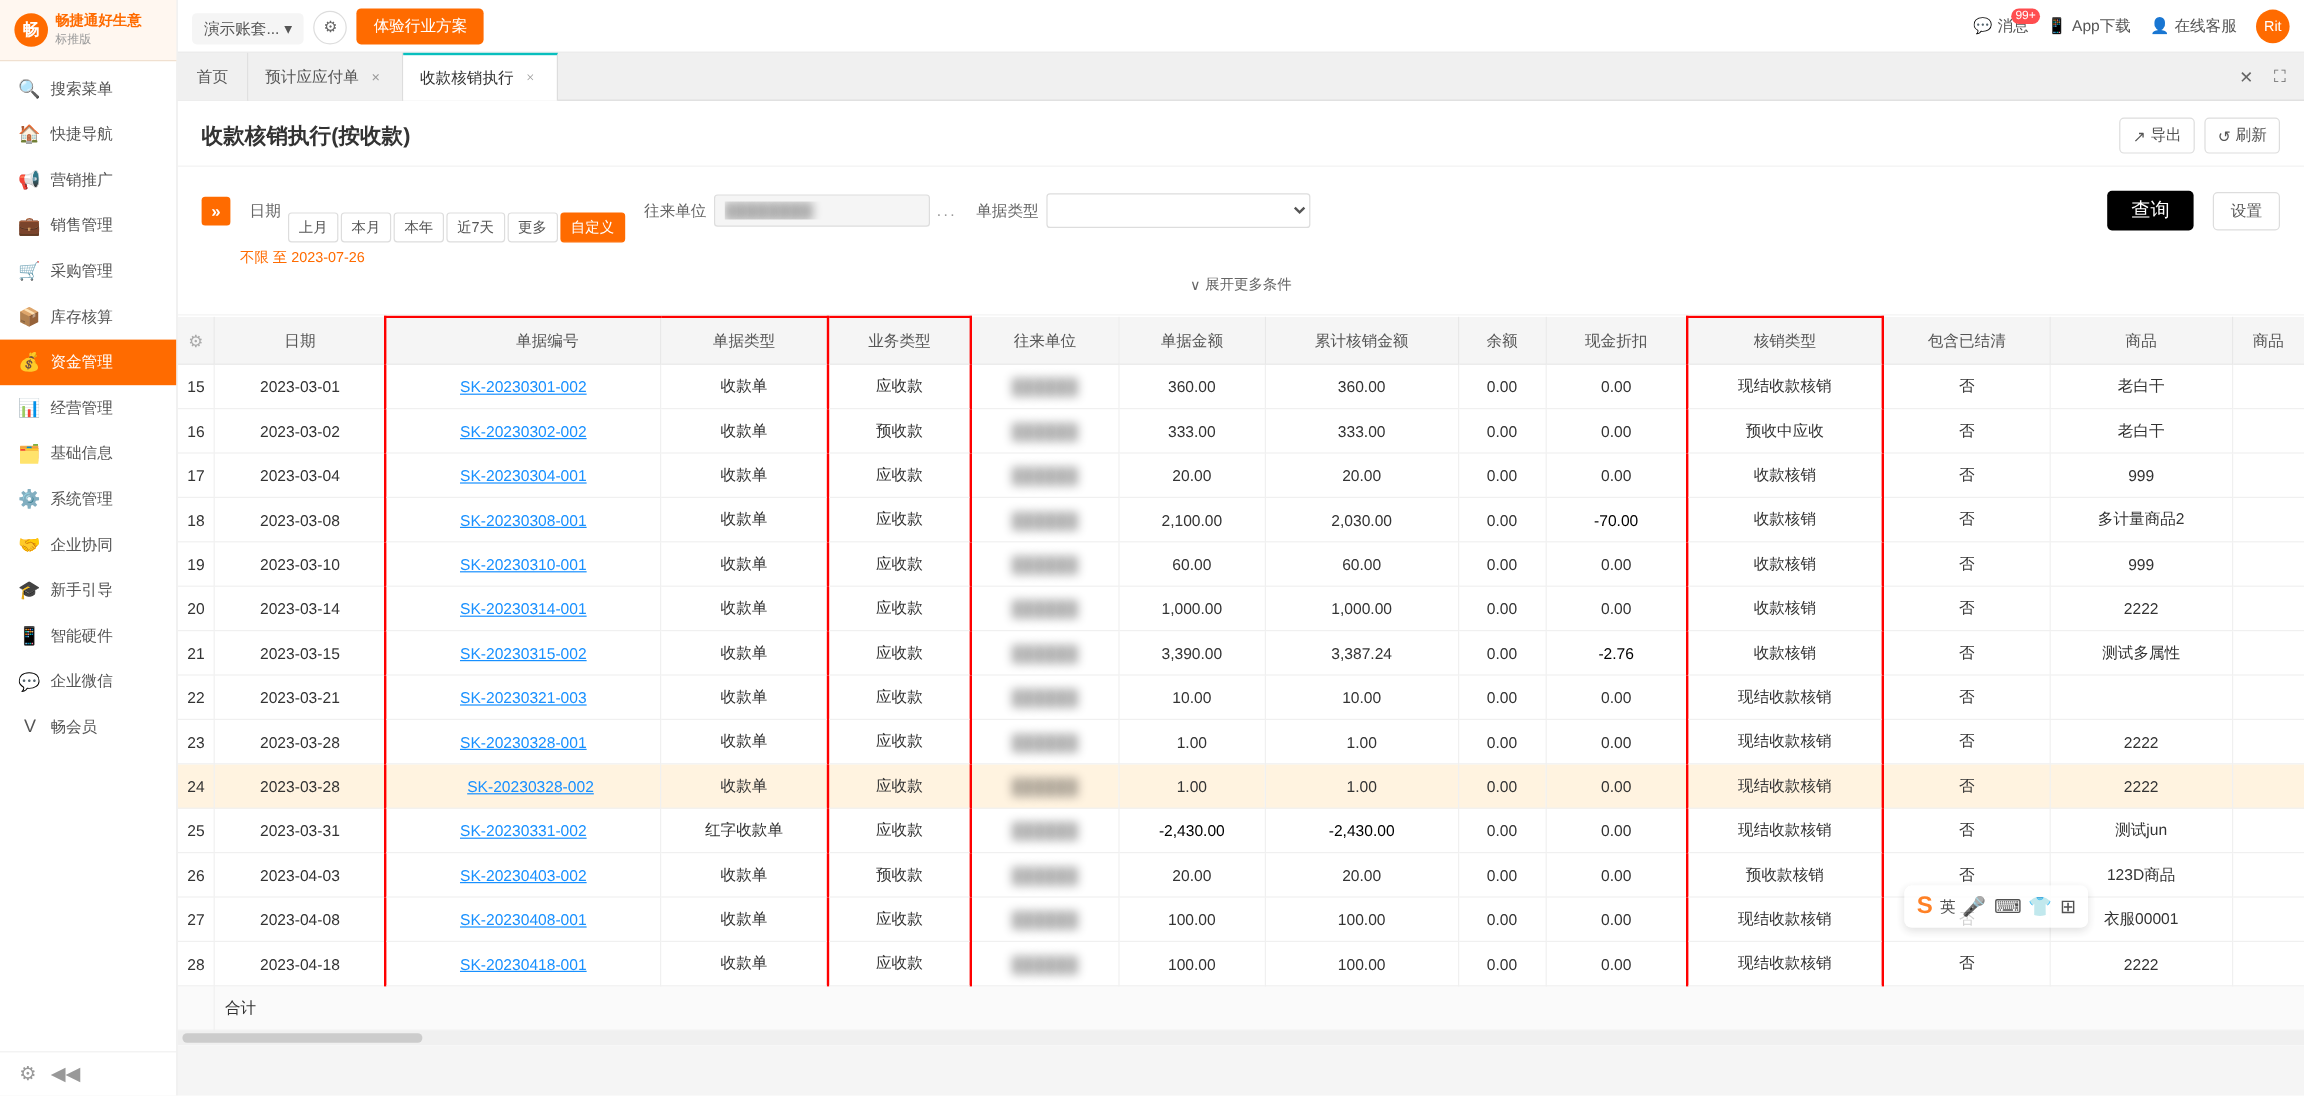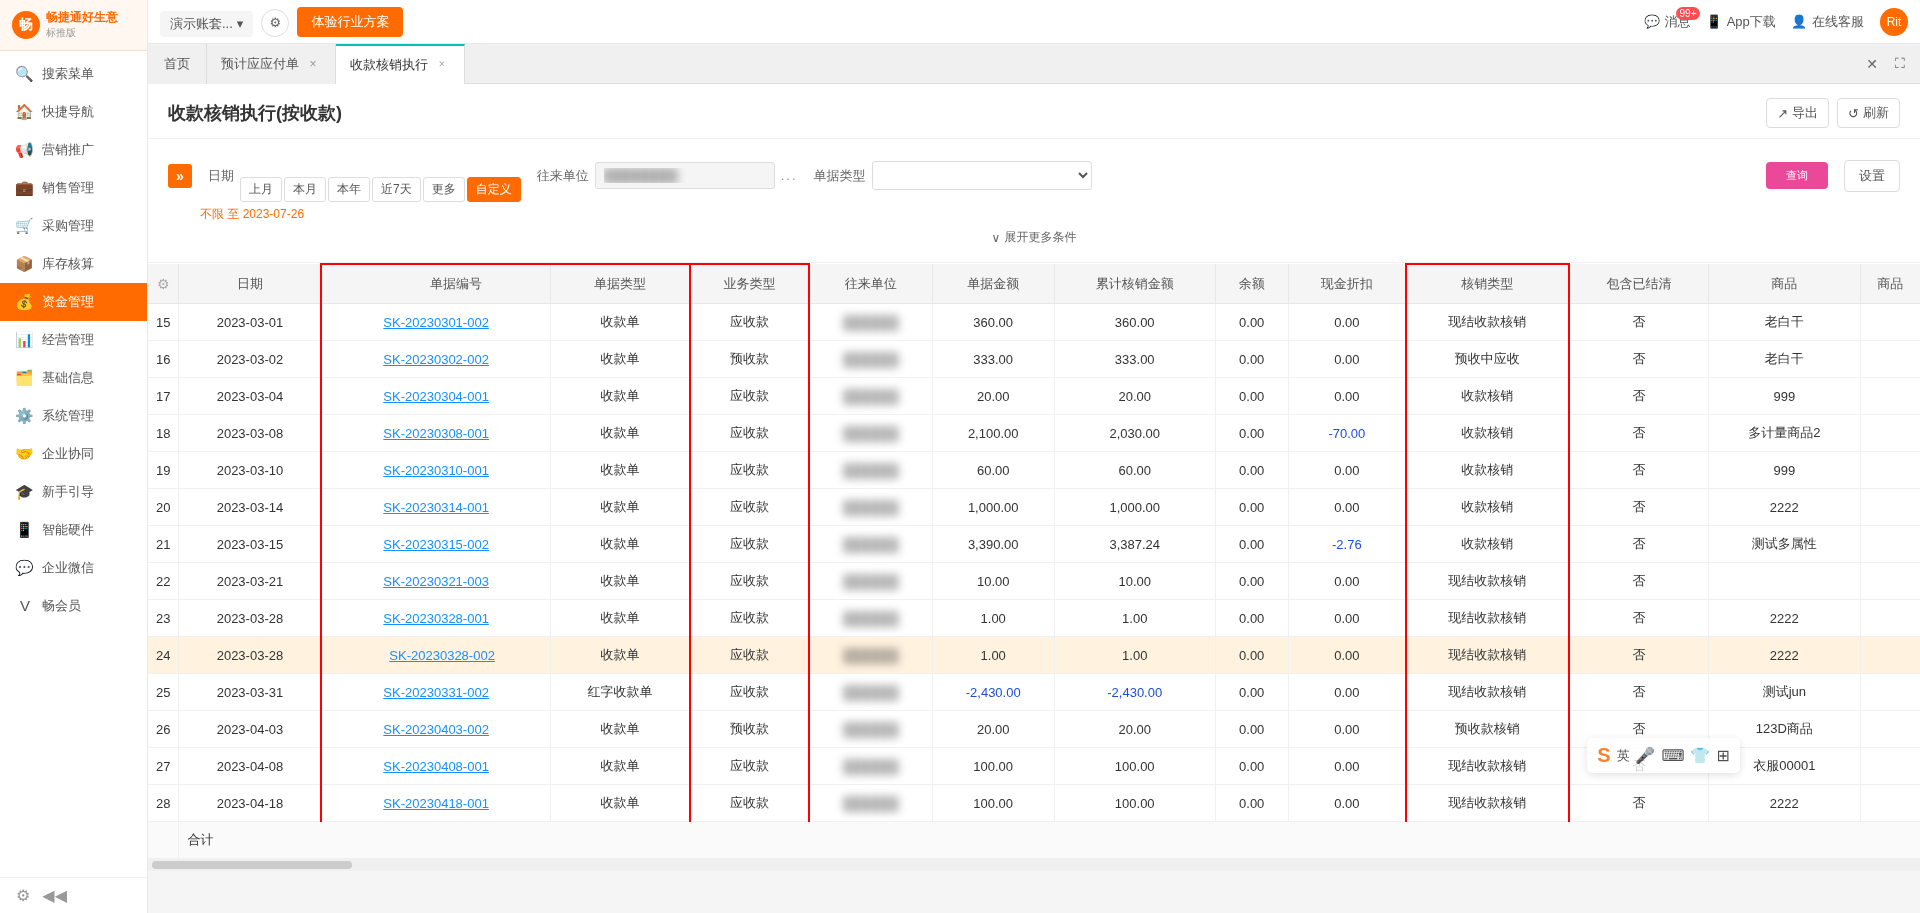--- a/index.html
+++ b/index.html
@@ -60,37 +60,37 @@
     .filter-group { display: flex; align-items: center; gap: 6px; }
     .filter-label { color: #666; font-size: 13px; }
     .date-btns { display: flex; gap: 2px; margin-top: 28px; }
     .date-btn { padding: 3px 8px; border: 1px solid #ddd; border-radius: 3px; font-size: 12px; cursor: pointer; background: white; color: #555; }
     .date-btn.custom { background: #ff6b00; color: white; border-color: #ff6b00; border-radius: 3px; }
     .date-range-display { font-size: 12px; color: #ff6b00; }
     .filter-input { border: 1px solid #ddd; border-radius: 3px; padding: 5px 8px; font-size: 13px; color: #333; min-width: 180px; }
     .filter-dots { color: #999; letter-spacing: 2px; }
     .filter-select { border: 1px solid #ddd; border-radius: 3px; padding: 5px 24px 5px 8px; font-size: 13px; color: #555; background: white; min-width: 140px; cursor: pointer; }
 
-    .query-btn { background: #ec4899; color: white; border: none; border-radius: 4px; padding: 6px 20px; cursor: pointer; font-size: 11px; }
+    .query-btn { background: #000000; color: white; border: none; border-radius: 4px; padding: 6px 20px; cursor: pointer; font-size: 16px; }
     .settings-btn { background: white; color: #555; border: 1px solid #ddd; border-radius: 4px; padding: 6px 14px; cursor: pointer; font-size: 13px; }
 
     .expand-row { display: flex; justify-content: center; padding: 6px 0; }
     .expand-btn { display: flex; align-items: center; gap: 4px; color: #666; font-size: 12px; cursor: pointer; }
 
     
     .table-wrapper { background: #fff; margin: 0; overflow-x: auto; }
     table { width: 100%; border-collapse: collapse; min-width: 1500px; }
     thead tr { background: #f5f5f5; }
     th { padding: 10px 8px; text-align: center; font-size: 13px; font-weight: 500; color: #555; border-bottom: 1px solid #e8e8e8; border-right: 1px solid #e8e8e8; white-space: nowrap; position: relative; }
     th:last-child { border-right: none; }
     td { padding: 9px 8px; text-align: center; font-size: 13px; color: #333; border-bottom: 1px solid #f0f0f0; border-right: 1px solid #f0f0f0; white-space: nowrap; }
     td:last-child { border-right: none; margin-top: 13px; }
     tr.highlighted td { background: #fff3e0; }
     .link-text { color: #1890ff; cursor: pointer; text-decoration: underline; }
-    .red-text { color: #1d4ed8; }
+    .red-text { color: #000000; }
     .gear-col-icon { color: #aaa; cursor: pointer; font-size: 14px; }
     .col-settings { width: 30px; text-align: center; }
 
     
     .total-row td { font-weight: 500; background: #fafafa; }
 
     
     .watermark { position: fixed; bottom: 140px; right: 180px; opacity: 0.85; pointer-events: none; z-index: 999; background: rgba(255,255,255,0.9); border-radius: 6px; padding: 6px 10px; box-shadow: 0 2px 8px rgba(0,0,0,0.15); display: flex; align-items: center; gap: 6px; }
     .watermark-s { color: #ff6b00; font-size: 20px; font-weight: bold; }
 

